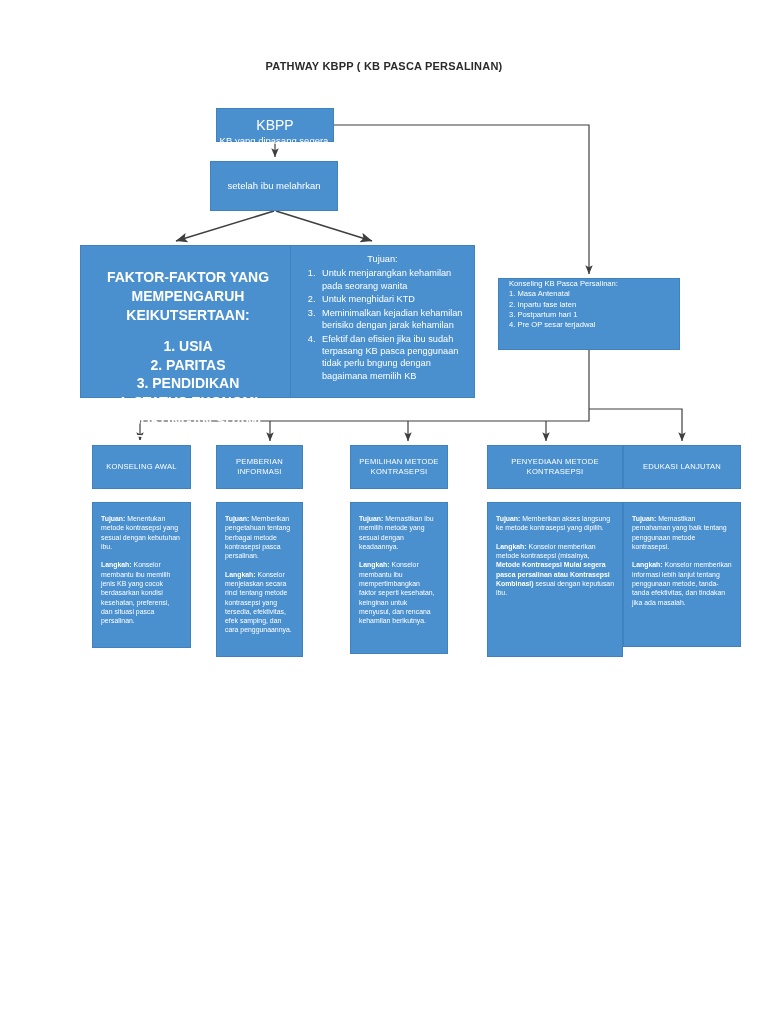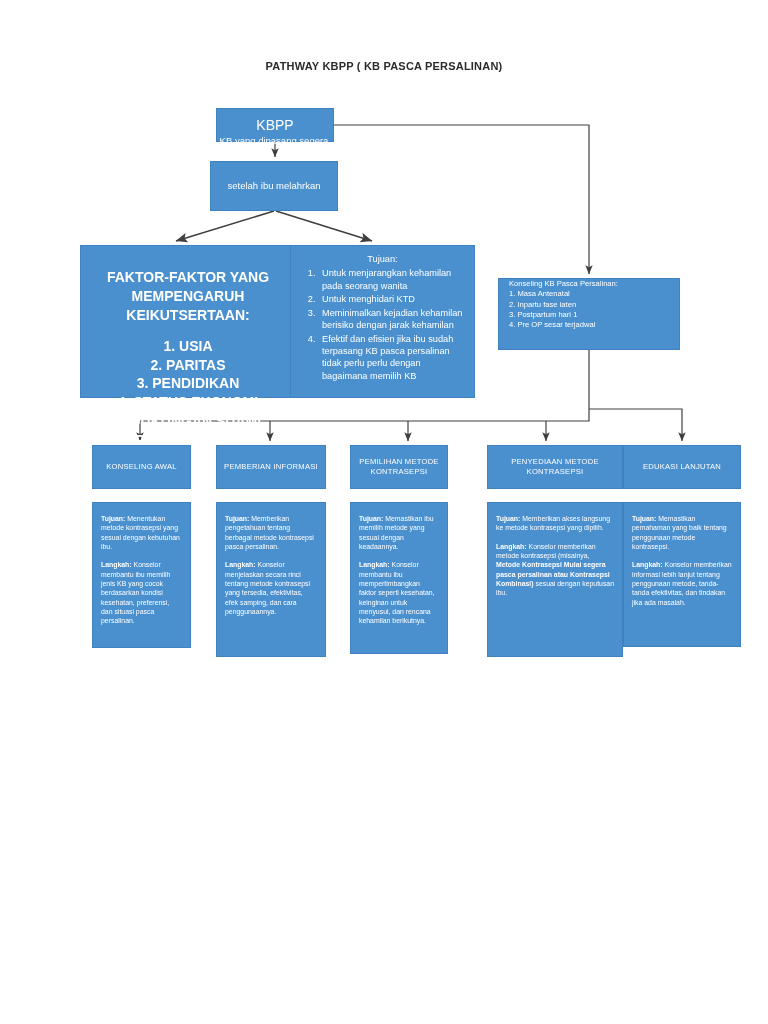--- a/index.html
+++ b/index.html
@@ -101,21 +101,21 @@
   .n-detail {
     top: 502px;
     font-size: 6.9px;
     padding: 11px 8px 8px 8px;
   }
   .n-detail p { margin: 0 0 9px 0; }
   .n-detail p:last-child { margin-bottom: 0; }
   .n-detail b { font-weight: bold; }
 
   .col0 { left: 92px;  width: 99px; }
-  .col1 { left: 216px; width: 110px; }
+  .col1 { left: 216px; width: 87px; }
   .col2 { left: 350px; width: 98px; }
   .col3 { left: 487px; width: 136px; }
   .col4 { left: 623px; width: 118px; }
 
   .d0 { height: 146px; }
   .d1 { height: 155px; }
   .d2 { height: 152px; }
   .d3 { height: 155px; }
   .d4 { height: 145px; }
 </style>
@@ -175,21 +175,21 @@
       <div>6. PERAN PETUGAS KESEHATAN</div>
     </div>
   </div>
 
   <div class="node n-tujuan">
     <div class="hdr">Tujuan:</div>
     <ol>
       <li>Untuk menjarangkan kehamilan pada seorang wanita</li>
       <li>Untuk menghidari KTD</li>
       <li>Meminimalkan kejadian kehamilan berisiko  dengan jarak kehamilan</li>
-      <li>Efektif dan efisien jika ibu sudah terpasang KB pasca persalinan tidak perlu perlu dengan bagaimana memilih KB</li>
+      <li>Efektif dan efisien jika ibu sudah terpasang KB pasca penggunaan tidak perlu bngung dengan bagaimana memilih KB</li>
     </ol>
   </div>
 
   <div class="node n-konseling">
     <span class="ln">Konseling KB Pasca Persalinan:</span>
     <span class="ln">1. Masa Antenatal</span>
     <span class="ln">2. Inpartu fase laten</span>
     <span class="ln">3. Postpartum hari 1</span>
     <span class="ln">4. Pre OP sesar terjadwal</span>
   </div>

